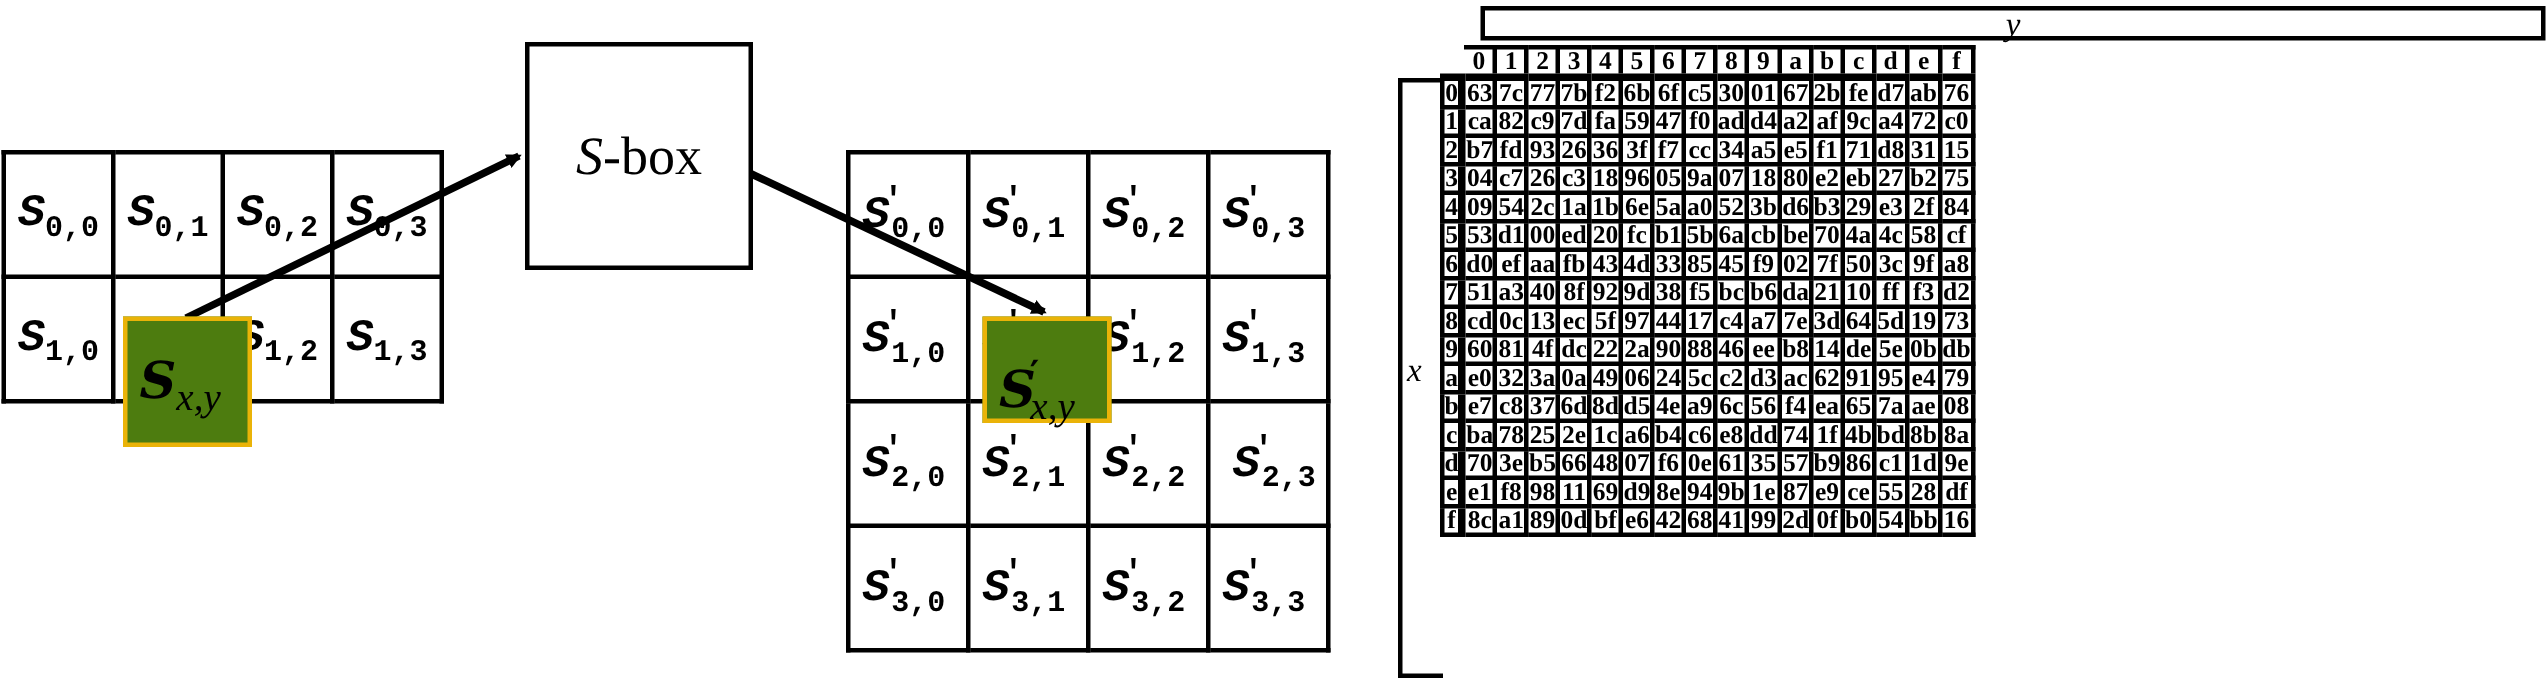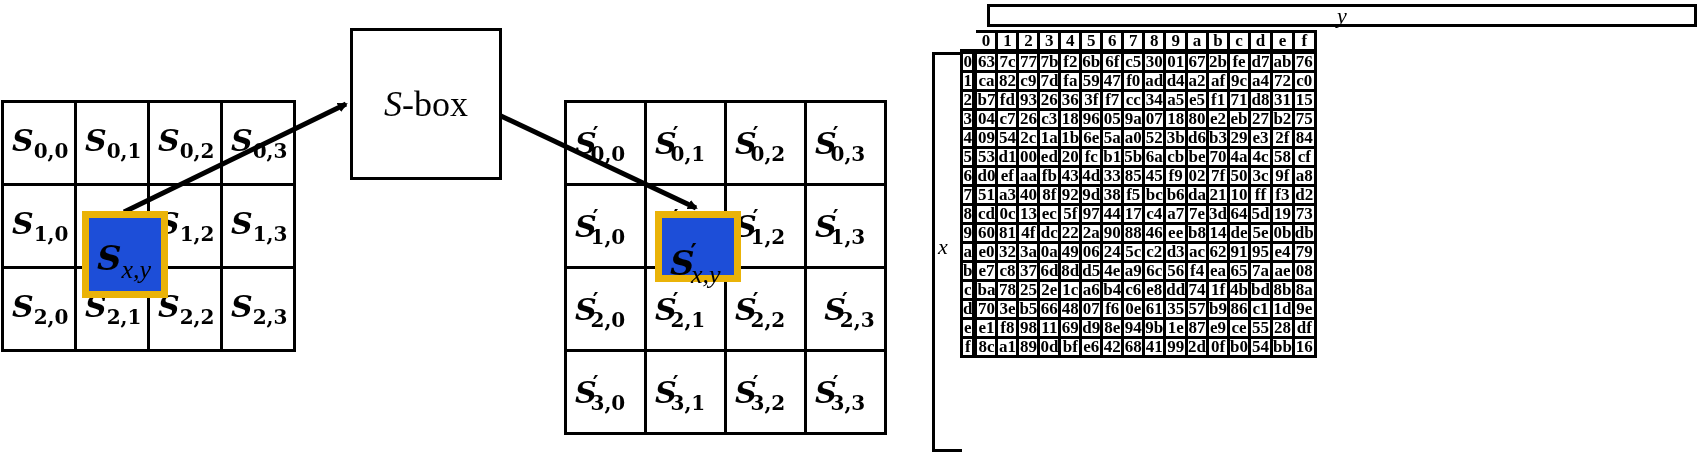--- a/index.html
+++ b/index.html
@@ -1,22 +1,22 @@
 <!DOCTYPE html>
 <html><head>
 <meta charset="utf-8">
 <style>
   html, body { margin:0; padding:0; background:#ffffff; }
   body { width:1698px; height:458px; position:relative; overflow:hidden; font-family:"Liberation Serif", serif; color:#000; }
   .grid { position:absolute; border-collapse:collapse; }
   .grid td { border:3px solid #000; padding:0; text-align:left; vertical-align:middle; font-family:"DejaVu Serif", serif; font-weight:bold; font-style:italic; font-size:30px; white-space:nowrap; }
-  .grid td .lbl { display:inline-block; padding-left:8px; }
+  .grid td .lbl { display:inline-block; padding-left:8px;font-family:Liberation Mono, monospace; }
   .grid td sub { font-style:normal; font-size:20px; vertical-align:-7px; font-weight:bold; }
   .grid td .prime { font-style:normal; font-weight:bold; font-size:22px; vertical-align:12px; margin-left:-4px; margin-right:-8px; }
-  .cellbox { position:absolute; background:#1d4ed8; border:7px solid #eab308; box-sizing:border-box;padding-left:12px; }
+  .cellbox { position:absolute; background:#4d7c0f; border:3px solid #eab308; box-sizing:border-box;padding-left:12px; }
   .cellbox .lbl { position:absolute; left:8px; top:20px; font-family:"DejaVu Serif", serif; font-weight:bold; font-style:italic; font-size:34px; }
   .cellbox sub { font-style:italic; font-weight:normal; font-family:"Liberation Serif", serif; font-size:26px; vertical-align:-8px; }
   .cellbox .prime { font-style:normal; font-size:24px; vertical-align:14px; margin-left:-4px; margin-right:-6px; }
   .sbox { position:absolute; left:350px; top:28px; width:152px; height:152px; border:3px solid #000; box-sizing:border-box; display:flex; align-items:center; justify-content:center; font-family:"Liberation Serif", serif; font-size:36px; }
   .sbox .it { font-style:italic; }
   svg.arrows { position:absolute; left:0; top:0; }
   
   .tbl-wrap { position:absolute; left:932px; top:4px; }
   .ybar { position:absolute; left:55px; top:0px; width:710px; height:23px; border:3px solid #000; border-bottom:3px solid #000; box-sizing:border-box; text-align:center; font-style:italic; font-size:22px; line-height:18px; }
   .xbar { position:absolute; left:0px; top:48px; width:30px; height:400px; border:3px solid #000; border-right:none; box-sizing:border-box; }
@@ -37,26 +37,20 @@
         <td style="width: 70px; height: 80px;"><span class="lbl"><span>S</span><sub>0,0</sub></span></td>
         <td style="width: 70px; height: 80px;"><span class="lbl"><span>S</span><sub>0,1</sub></span></td>
         <td style="width: 70px; height: 80px;"><span class="lbl"><span>S</span><sub>0,2</sub></span></td>
         <td style="width: 70px; height: 80px;"><span class="lbl"><span>S</span><sub>0,3</sub></span></td>
       </tr>
       <tr>
         <td style="width: 70px; height: 80px;"><span class="lbl"><span>S</span><sub>1,0</sub></span></td>
         <td style="width: 70px; height: 80px;"><span class="lbl"><span>S</span><sub>1,1</sub></span></td>
         <td style="width: 70px; height: 80px;"><span class="lbl"><span>S</span><sub>1,2</sub></span></td>
         <td style="width: 70px; height: 80px;"><span class="lbl"><span>S</span><sub>1,3</sub></span></td>
-      </tr>
-      <tr>
-        <td style="width: 70px; height: 80px;"><span class="lbl"><span>S</span><sub>2,0</sub></span></td>
-        <td style="width: 70px; height: 80px;"><span class="lbl"><span>S</span><sub>2,1</sub></span></td>
-        <td style="width: 70px; height: 80px;"><span class="lbl"><span>S</span><sub>2,2</sub></span></td>
-        <td style="width: 70px; height: 80px;"><span class="lbl"><span>S</span><sub>2,3</sub></span></td>
       </tr>
     </tbody>
 </table>
 
 <table class="grid" id="out-grid" style="left:564px; top:100px;">
   <tbody id="out-body">
       <tr>
         <td style="width: 77px; height: 80px;"><span class="lbl"><span>S</span><span class="prime">′</span><sub>0,0</sub></span></td>
         <td style="width: 77px; height: 80px;"><span class="lbl"><span>S</span><span class="prime">′</span><sub>0,1</sub></span></td>
         <td style="width: 77px; height: 80px;"><span class="lbl"><span>S</span><span class="prime">′</span><sub>0,2</sub></span></td>

